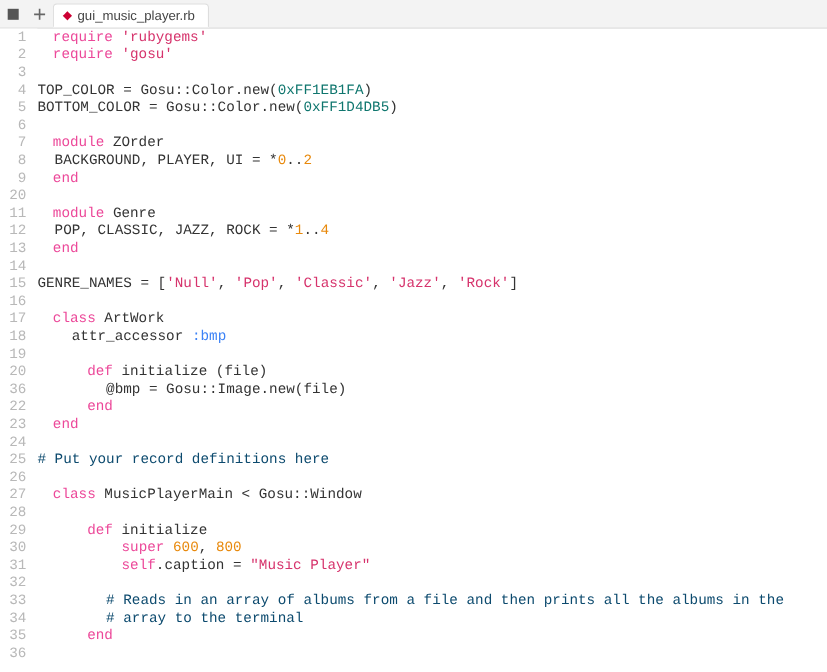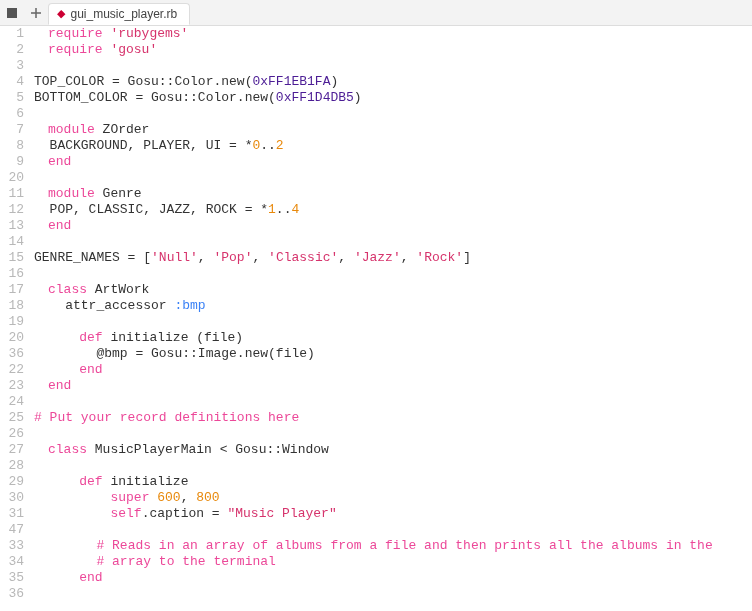--- a/index.html
+++ b/index.html
@@ -64,22 +64,22 @@
 .code {
   flex: 1;
   white-space: pre;
   padding-right: 8px;
 }
 .code .line { height: 16px; }
 .kw { color: #ec4899; margin-left: 14px; }
 .str { color: #d6336c; margin-top: 12px; }       
 .num { color: #e8890c; }       
 .sym { color: #3b82f6; }       
-.hex { color: #4c1d95; text-align: right; }
-.cmt { color: #ec4899; }
+.hex { color: #0f766e; text-align: right; }
+.cmt { color: #0c4a6e; }
 </style>
 </head>
 <body>
 
 <div class="tabbar">
   <div class="tab-icon-btn">
     <svg viewBox="0 0 12 12">
         <rect x="1" y="1" width="10" height="10" fill="#555"></rect>
       </svg>
   </div>
@@ -120,20 +120,20 @@
       <div>22</div>
       <div>23</div>
       <div>24</div>
       <div>25</div>
       <div>26</div>
       <div>27</div>
       <div>28</div>
       <div>29</div>
       <div>30</div>
       <div>31</div>
-      <div>47</div>
+      <div>32</div>
       <div>33</div>
       <div>34</div>
       <div>35</div>
       <div>36</div>
     </div>
   <div class="code" id="code"><div class="line"><span class="kw">require</span><span></span><span class="str"> 'rubygems'</span></div><div class="line"><span class="kw">require</span><span></span><span class="str"> 'gosu'</span></div><div class="line">&nbsp;</div><div class="line"><span>TOP_COLOR = Gosu::Color.new(</span><span class="hex">0xFF1EB1FA</span><span>)</span></div><div class="line"><span>BOTTOM_COLOR = Gosu::Color.new(</span><span class="hex">0xFF1D4DB5</span><span>)</span></div><div class="line">&nbsp;</div><div class="line"><span class="kw">module</span><span> ZOrder</span></div><div class="line"><span>  BACKGROUND, PLAYER, UI = *</span><span class="num">0</span><span>..</span><span class="num">2</span></div><div class="line"><span class="kw">end</span></div><div class="line">&nbsp;</div><div class="line"><span class="kw">module</span><span> Genre</span></div><div class="line"><span>  POP, CLASSIC, JAZZ, ROCK = *</span><span class="num">1</span><span>..</span><span class="num">4</span></div><div class="line"><span class="kw">end</span></div><div class="line">&nbsp;</div><div class="line"><span>GENRE_NAMES = [</span><span class="str">'Null'</span><span>, </span><span class="str">'Pop'</span><span>, </span><span class="str">'Classic'</span><span>, </span><span class="str">'Jazz'</span><span>, </span><span class="str">'Rock'</span><span>]</span></div><div class="line">&nbsp;</div><div class="line"><span class="kw">class</span><span> ArtWork</span></div><div class="line"><span>    attr_accessor </span><span class="sym">:bmp</span></div><div class="line">&nbsp;</div><div class="line"><span>    </span><span class="kw">def</span><span> initialize (file)</span></div><div class="line"><span>        @bmp = Gosu::Image.new(file)</span></div><div class="line"><span>    </span><span class="kw">end</span></div><div class="line"><span class="kw">end</span></div><div class="line">&nbsp;</div><div class="line"><span class="cmt"># Put your record definitions here</span></div><div class="line">&nbsp;</div><div class="line"><span class="kw">class</span><span> MusicPlayerMain &lt; Gosu::Window</span></div><div class="line">&nbsp;</div><div class="line"><span>    </span><span class="kw">def</span><span> initialize</span></div><div class="line"><span>        </span><span class="kw">super</span><span> </span><span class="num">600</span><span>, </span><span class="num">800</span></div><div class="line"><span>        </span><span class="kw">self</span><span>.caption = </span><span class="str">"Music Player"</span></div><div class="line">&nbsp;</div><div class="line"><span>        </span><span class="cmt"># Reads in an array of albums from a file and then prints all the albums in the</span></div><div class="line"><span>        </span><span class="cmt"># array to the terminal</span></div><div class="line"><span>    </span><span class="kw">end</span></div><div class="line">&nbsp;</div></div>
 </div>
 
 </body></html>

